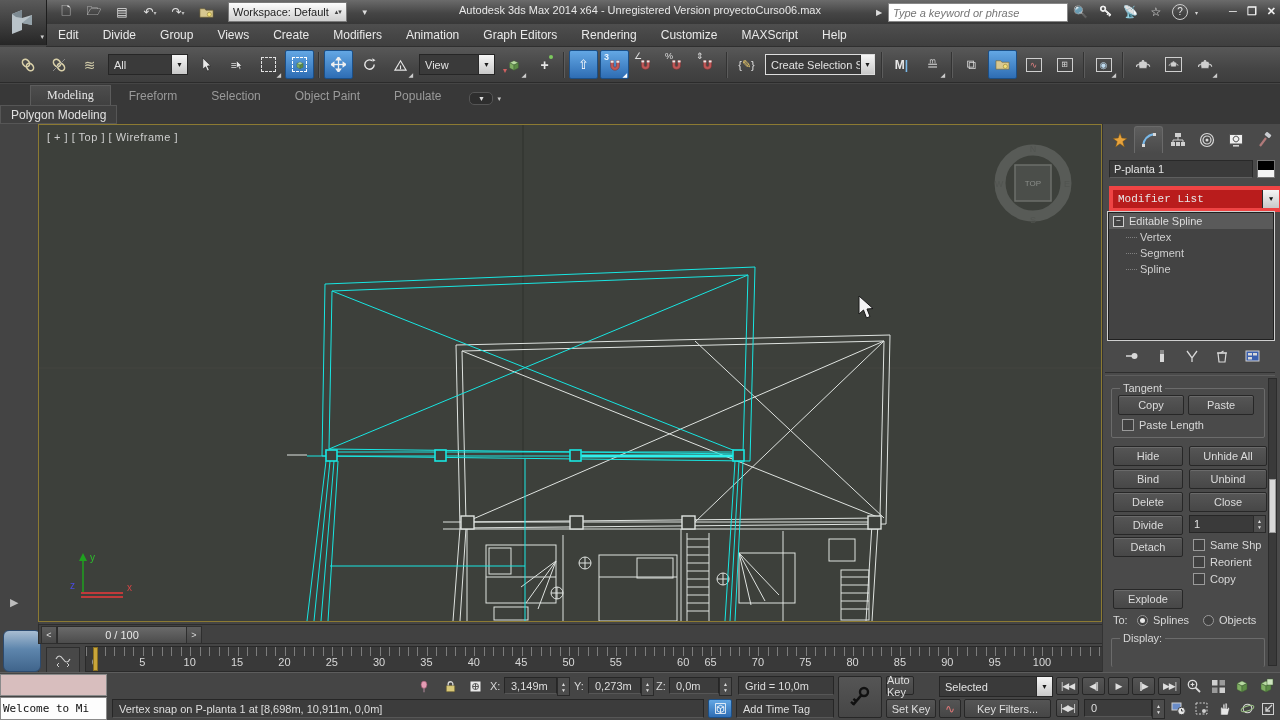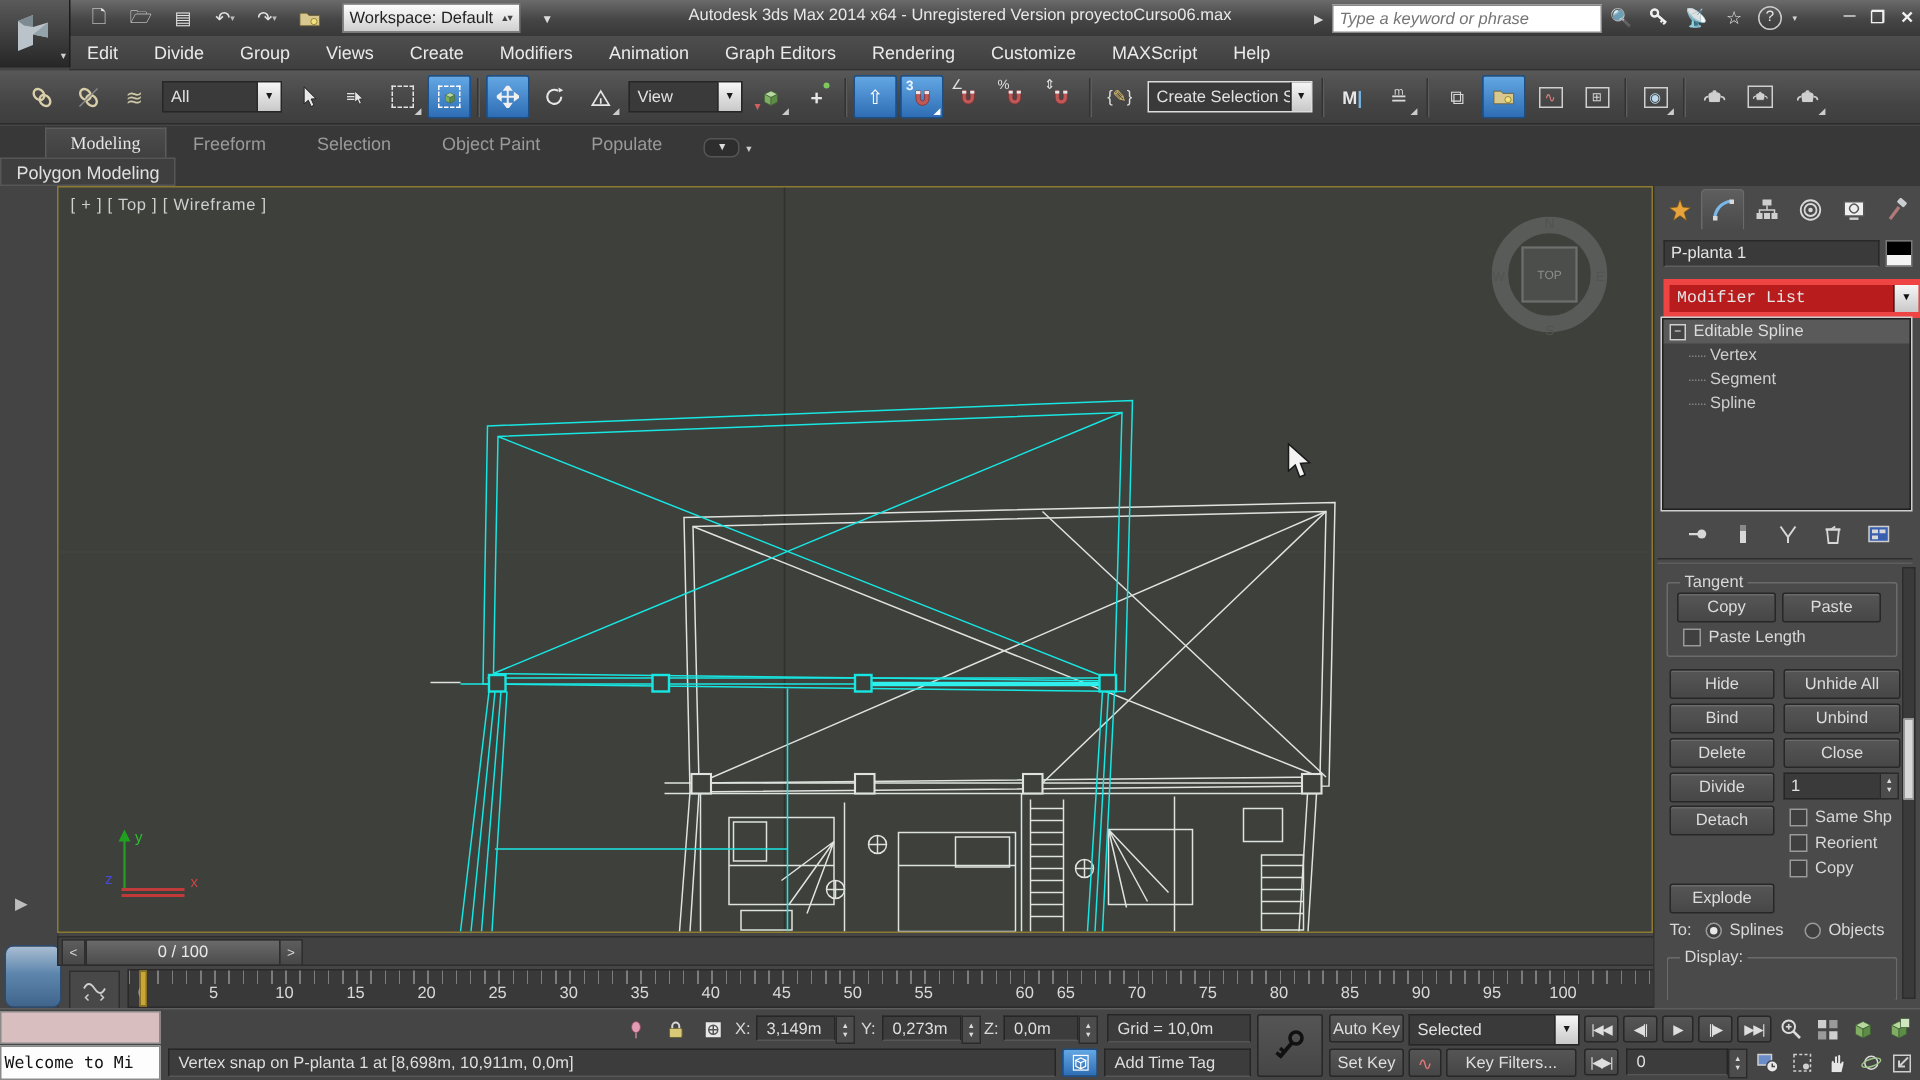--- a/index.html
+++ b/index.html
@@ -862,21 +862,21 @@
     <span class="sfield" style="left:736px;top:26px;width:98px;height:19px">
         <span>Add Time Tag</span>
       </span>
 
     <span class="sbtn2" style="left:838px;top:3px;width:44px;height:42px">
         <svg width="30" height="24" viewBox="0 0 24 24" style="transform:rotate(90deg)">
           <use href="#i-key"></use>
         </svg>
       </span>
 
-    <span class="sbtn2" style="left:886px;top:3px;width:50px;height:19px">
+    <span class="sbtn2" style="left:886px;top:3px;width:28px;height:19px">
         <span>Auto Key</span>
       </span>
     <span class="sbtn2" style="left:886px;top:26px;width:50px;height:19px">
         <span>Set Key</span>
       </span>
 
     <span class="ddl" style="position:absolute;left:939px;top:3px;width:112px;height:19px;margin:0">
       <span class="txt">Selected</span>
       <span class="da" style="margin-left:auto">▼</span>
     </span>

